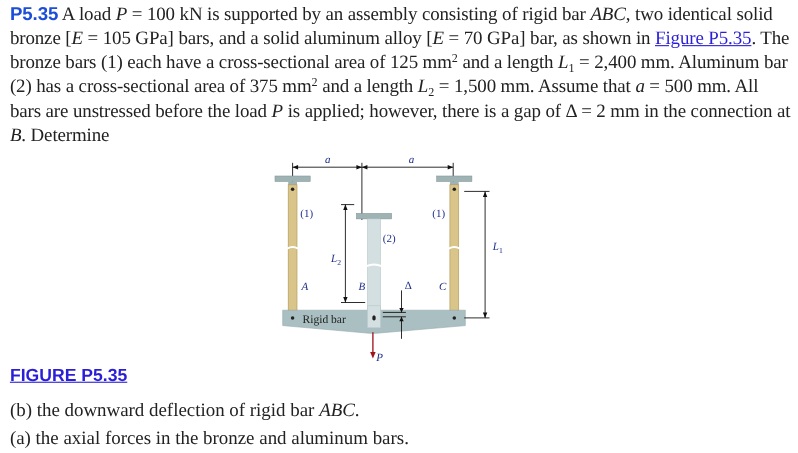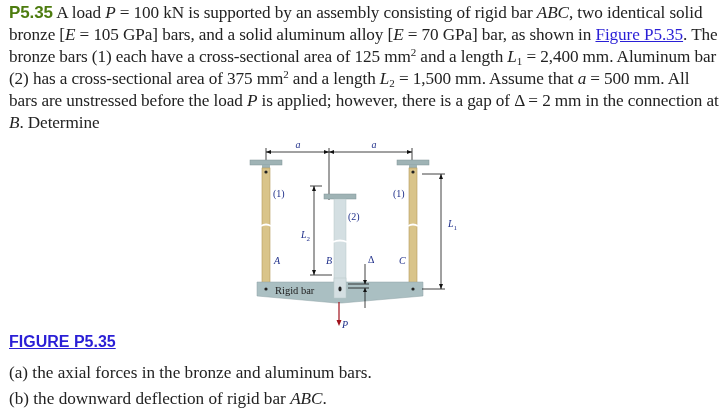--- a/index.html
+++ b/index.html
@@ -8,21 +8,21 @@
       font-family: "DejaVu Serif", "Liberation Serif", serif;
       color: #222222;
     }
     .problem {
       position: absolute; left: 9px; top: 2px; width: 710px;
       font-family: "Liberation Serif", serif;
       font-size: 17.2px; line-height: 22px; letter-spacing: -0.1px;
     }
     .pnum {
       font-family: "Liberation Sans", sans-serif; font-weight: bold;
-      color: #4d7c0f; font-size: 17px;
+      color: #1d4ed8; font-size: 17px;
     }
     a.link { color: #2a1fd6; text-decoration: underline; }
     i { font-style: italic; }
     sup { font-size: 11px; line-height: 0; vertical-align: 6px; }
     sub { font-size: 11px; line-height: 0; vertical-align: -3px; }
     .figure {
       position: absolute; left: 230px; top: 138px; width: 250px; height: 200px;
     }
     .figure svg { width: 250px; height: 200px; display: block; }
     .fig-caption {
@@ -125,15 +125,15 @@
       <line x1="109" y1="164" x2="109" y2="184" stroke="#a0121c" stroke-width="1.2"></line>
       <path d="M109 188 l-2.5 -6 h5 z" fill="#a0121c"></path>
       <text class="svgtxt" x="112" y="190" font-size="10">P</text>
     </g>
   </svg>
 </div>
 
 <div class="fig-caption">FIGURE P5.35</div>
 
 <div class="parts">
+  <div><span>(b) the downward deflection of rigid bar </span><i>ABC</i><span>.</span></div>
   <div>(a) the axial forces in the bronze and aluminum bars.</div>
-  <div><span>(b) the downward deflection of rigid bar </span><i>ABC</i><span>.</span></div>
 </div>
 
 </body></html>

